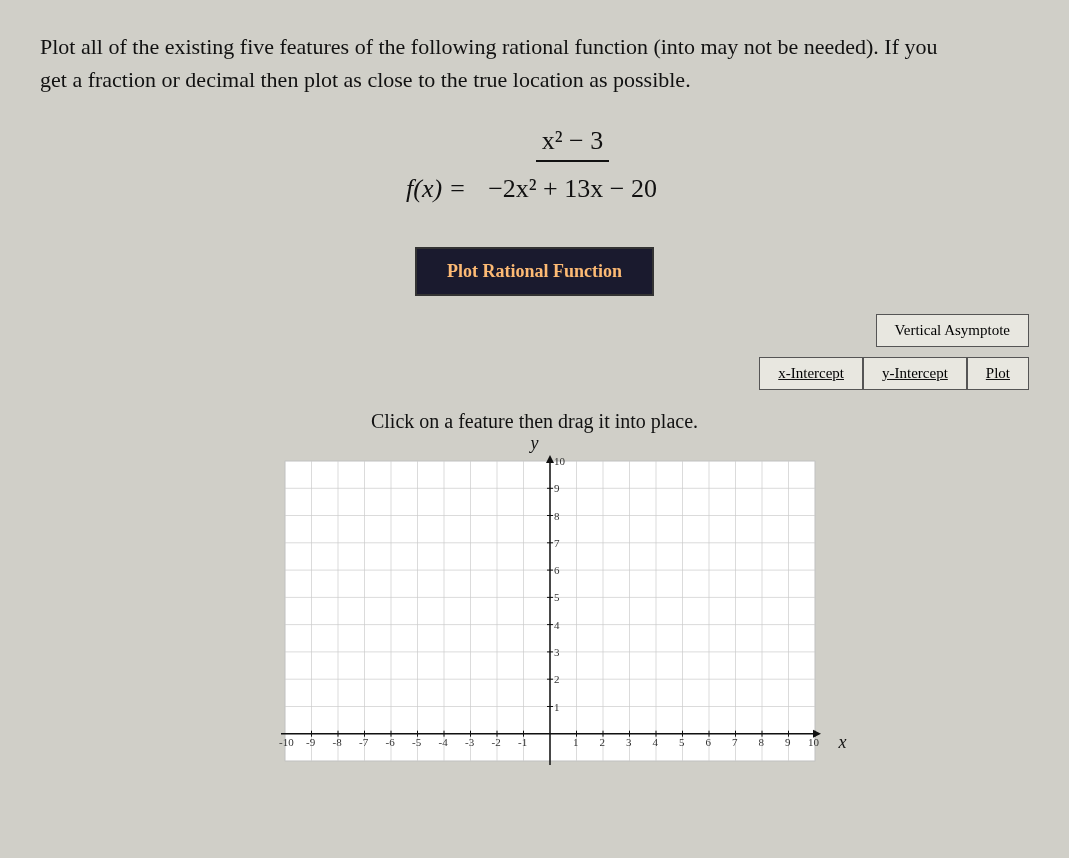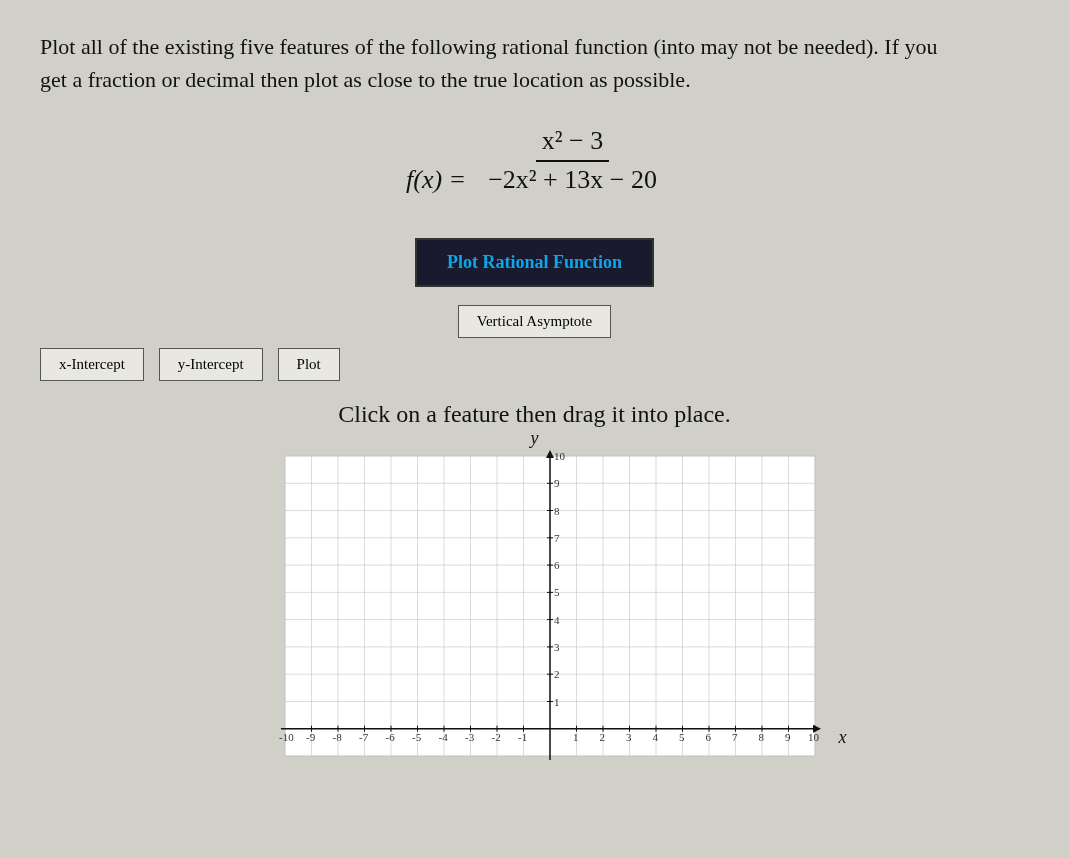--- a/index.html
+++ b/index.html
@@ -42,73 +42,74 @@
     }
 
     .fraction .numerator {
       border-bottom: 2px solid #111;
       padding: 0 6px 4px 6px;
       font-size: 26px;
       white-space: nowrap;
     }
 
     .fraction .denominator {
-      padding: 3px 6px 0 6px;
+      padding: 12px 6px 0 6px;
       font-size: 26px;
       white-space: nowrap;
     }
 
     .btn-plot {
       display: block;
       margin: 0 auto 18px auto;
       background-color: #1a1a2e;
-      color: #0ea5e9;
+      color: #fdba74;
       font-size: 18px;
       font-weight: bold;
       padding: 12px 30px;
       border: 2px solid #333;
       cursor: pointer;
       font-family: Georgia, serif;
     }
 
     .feature-buttons {
       display: flex;
-      justify-content: center;
+      justify-content: flex-end;
       gap: 1px;
       margin-bottom: 10px;
     }
 
     .feature-buttons .feat-btn {
       border: 1px solid #555;
       background: #e8e7e0;
       font-size: 15px;
       padding: 7px 18px;
       cursor: pointer;
       font-family: Georgia, serif;
     }
 
     .feature-buttons2 {
       display: flex;
-      justify-content: flex-start;
-      gap: 15px;
+      justify-content: flex-end;
+      gap: 0;
       margin-bottom: 20px;
+      text-decoration: underline;
     }
 
     .feature-buttons2 .feat-btn {
       border: 1px solid #555;
       background: #e8e7e0;
       font-size: 15px;
       padding: 7px 18px;
       cursor: pointer;
       font-family: Georgia, serif;
     }
 
     .drag-instruction {
       text-align: center;
-      font-size: 24px;
+      font-size: 20px;
       margin-bottom: 18px;
     }
 
     
     .graph-wrapper {
       display: flex;
       justify-content: center;
       align-items: flex-end;
     }
 

